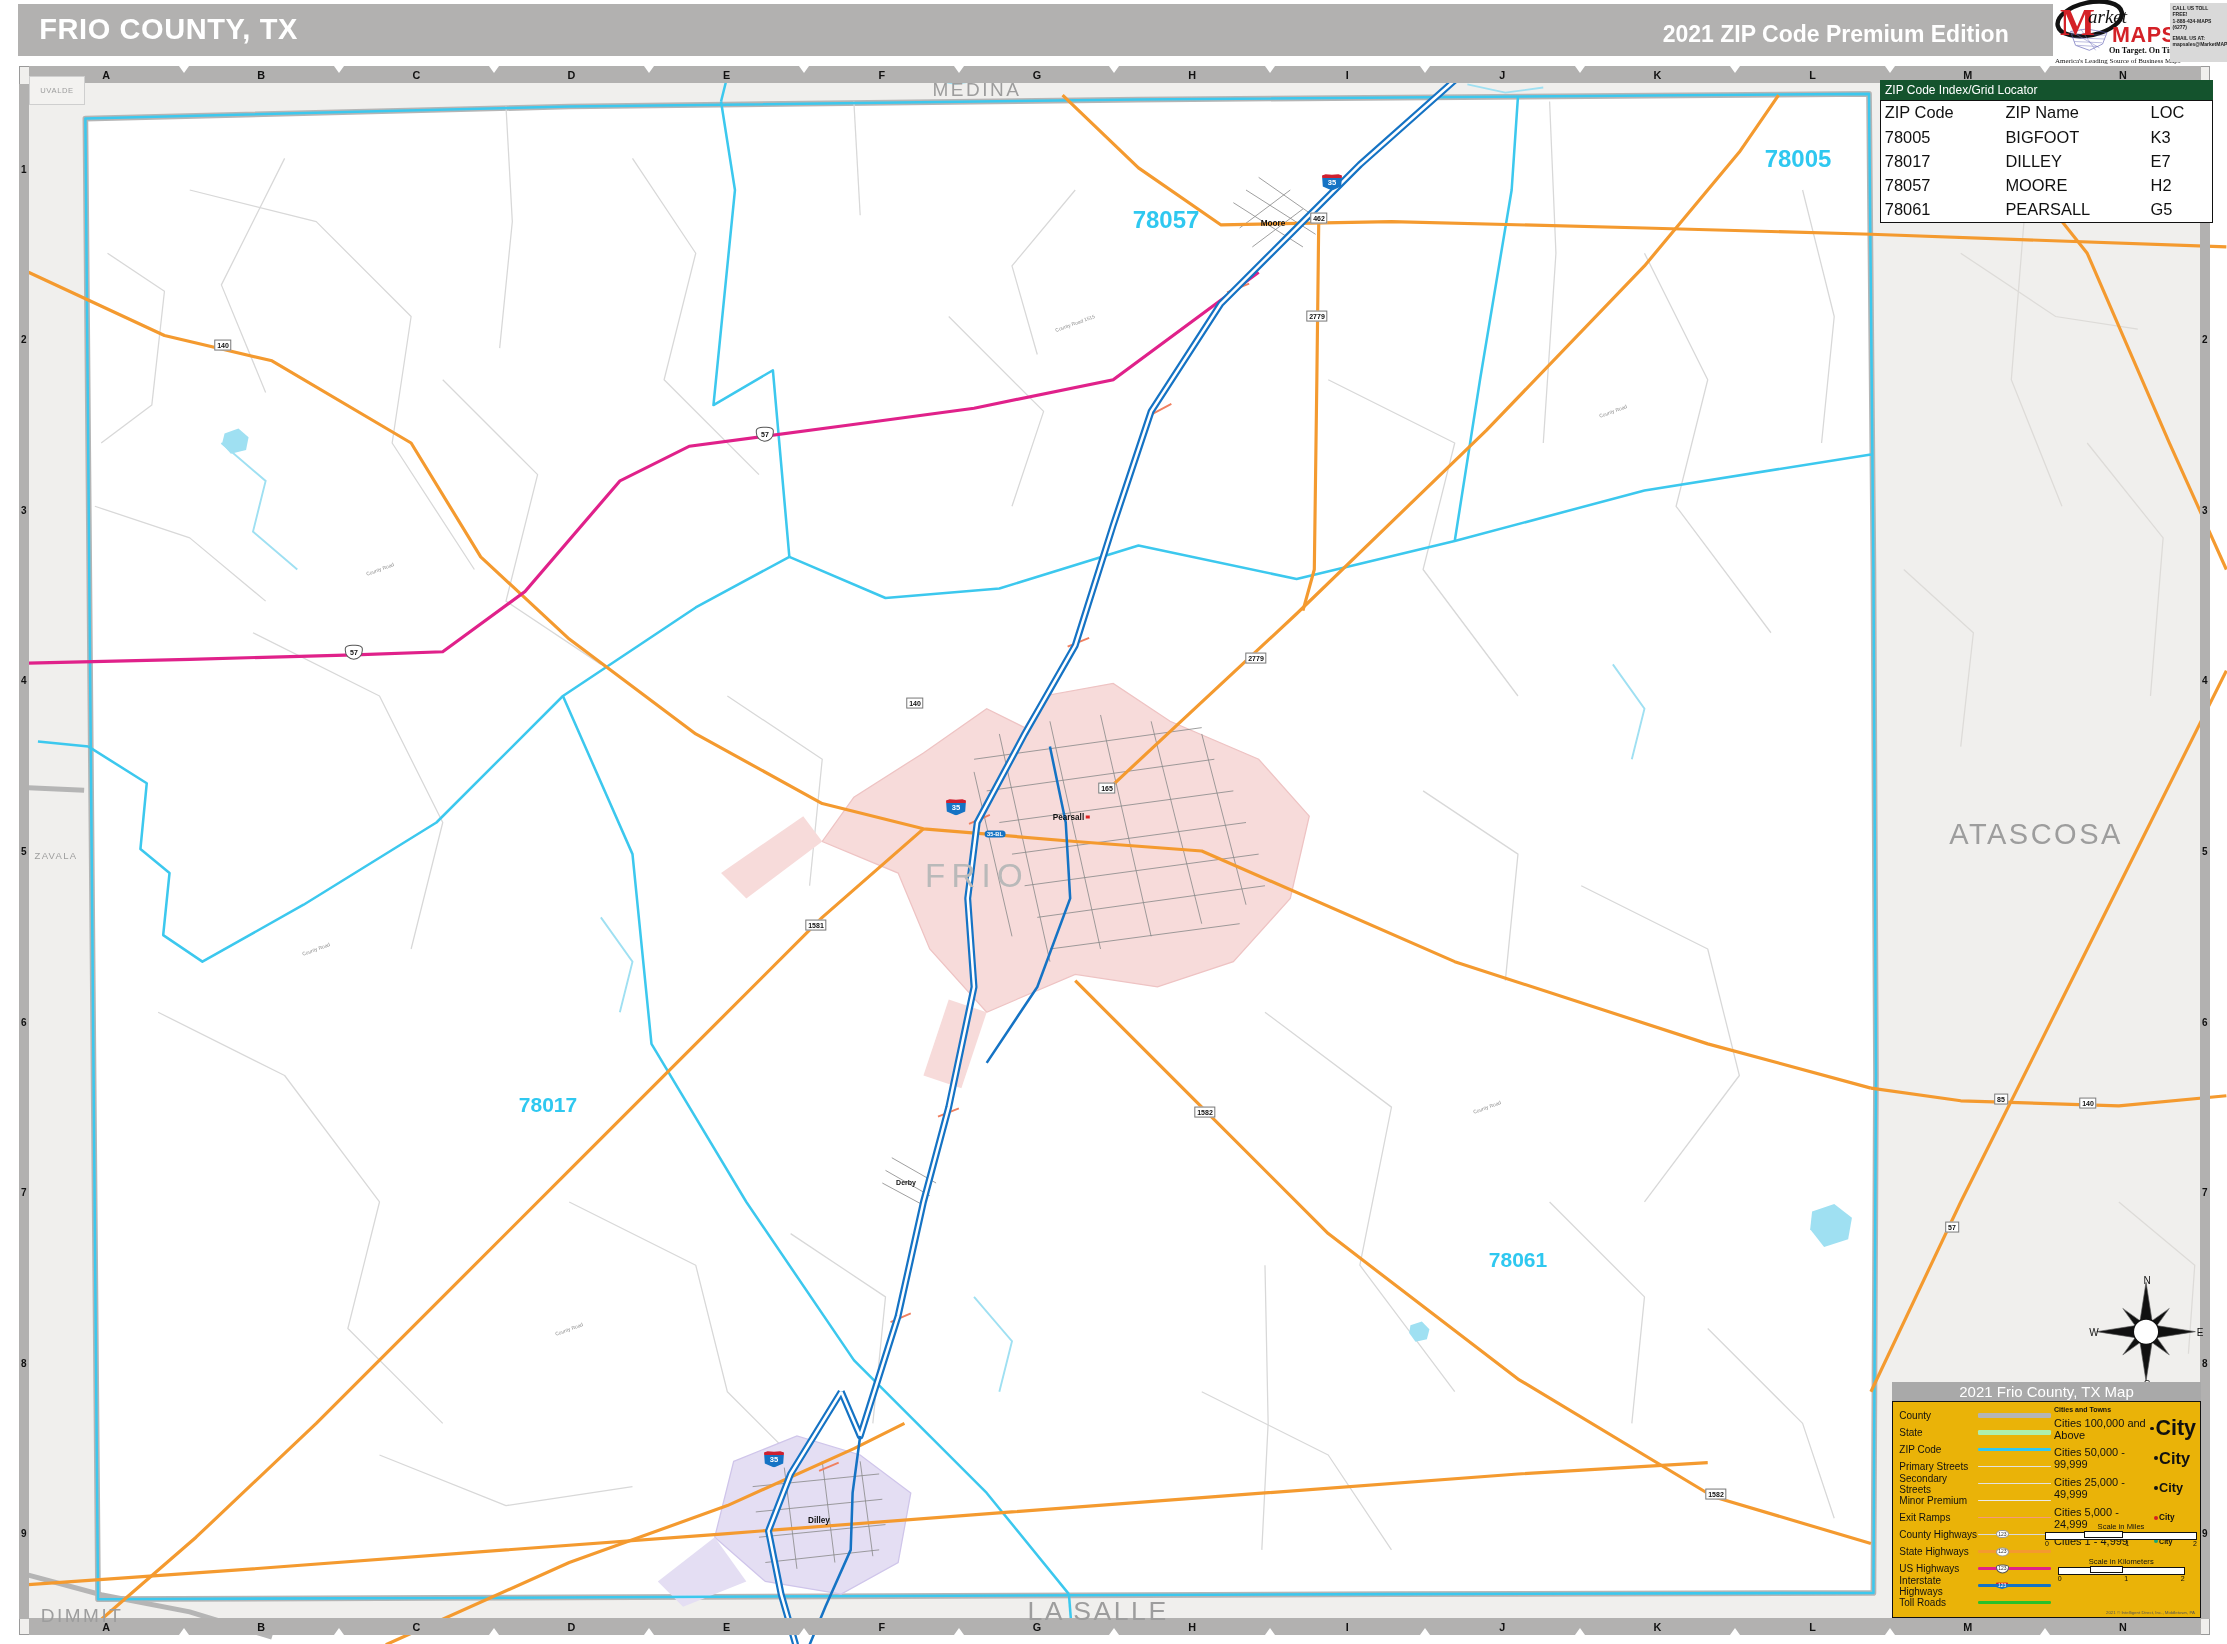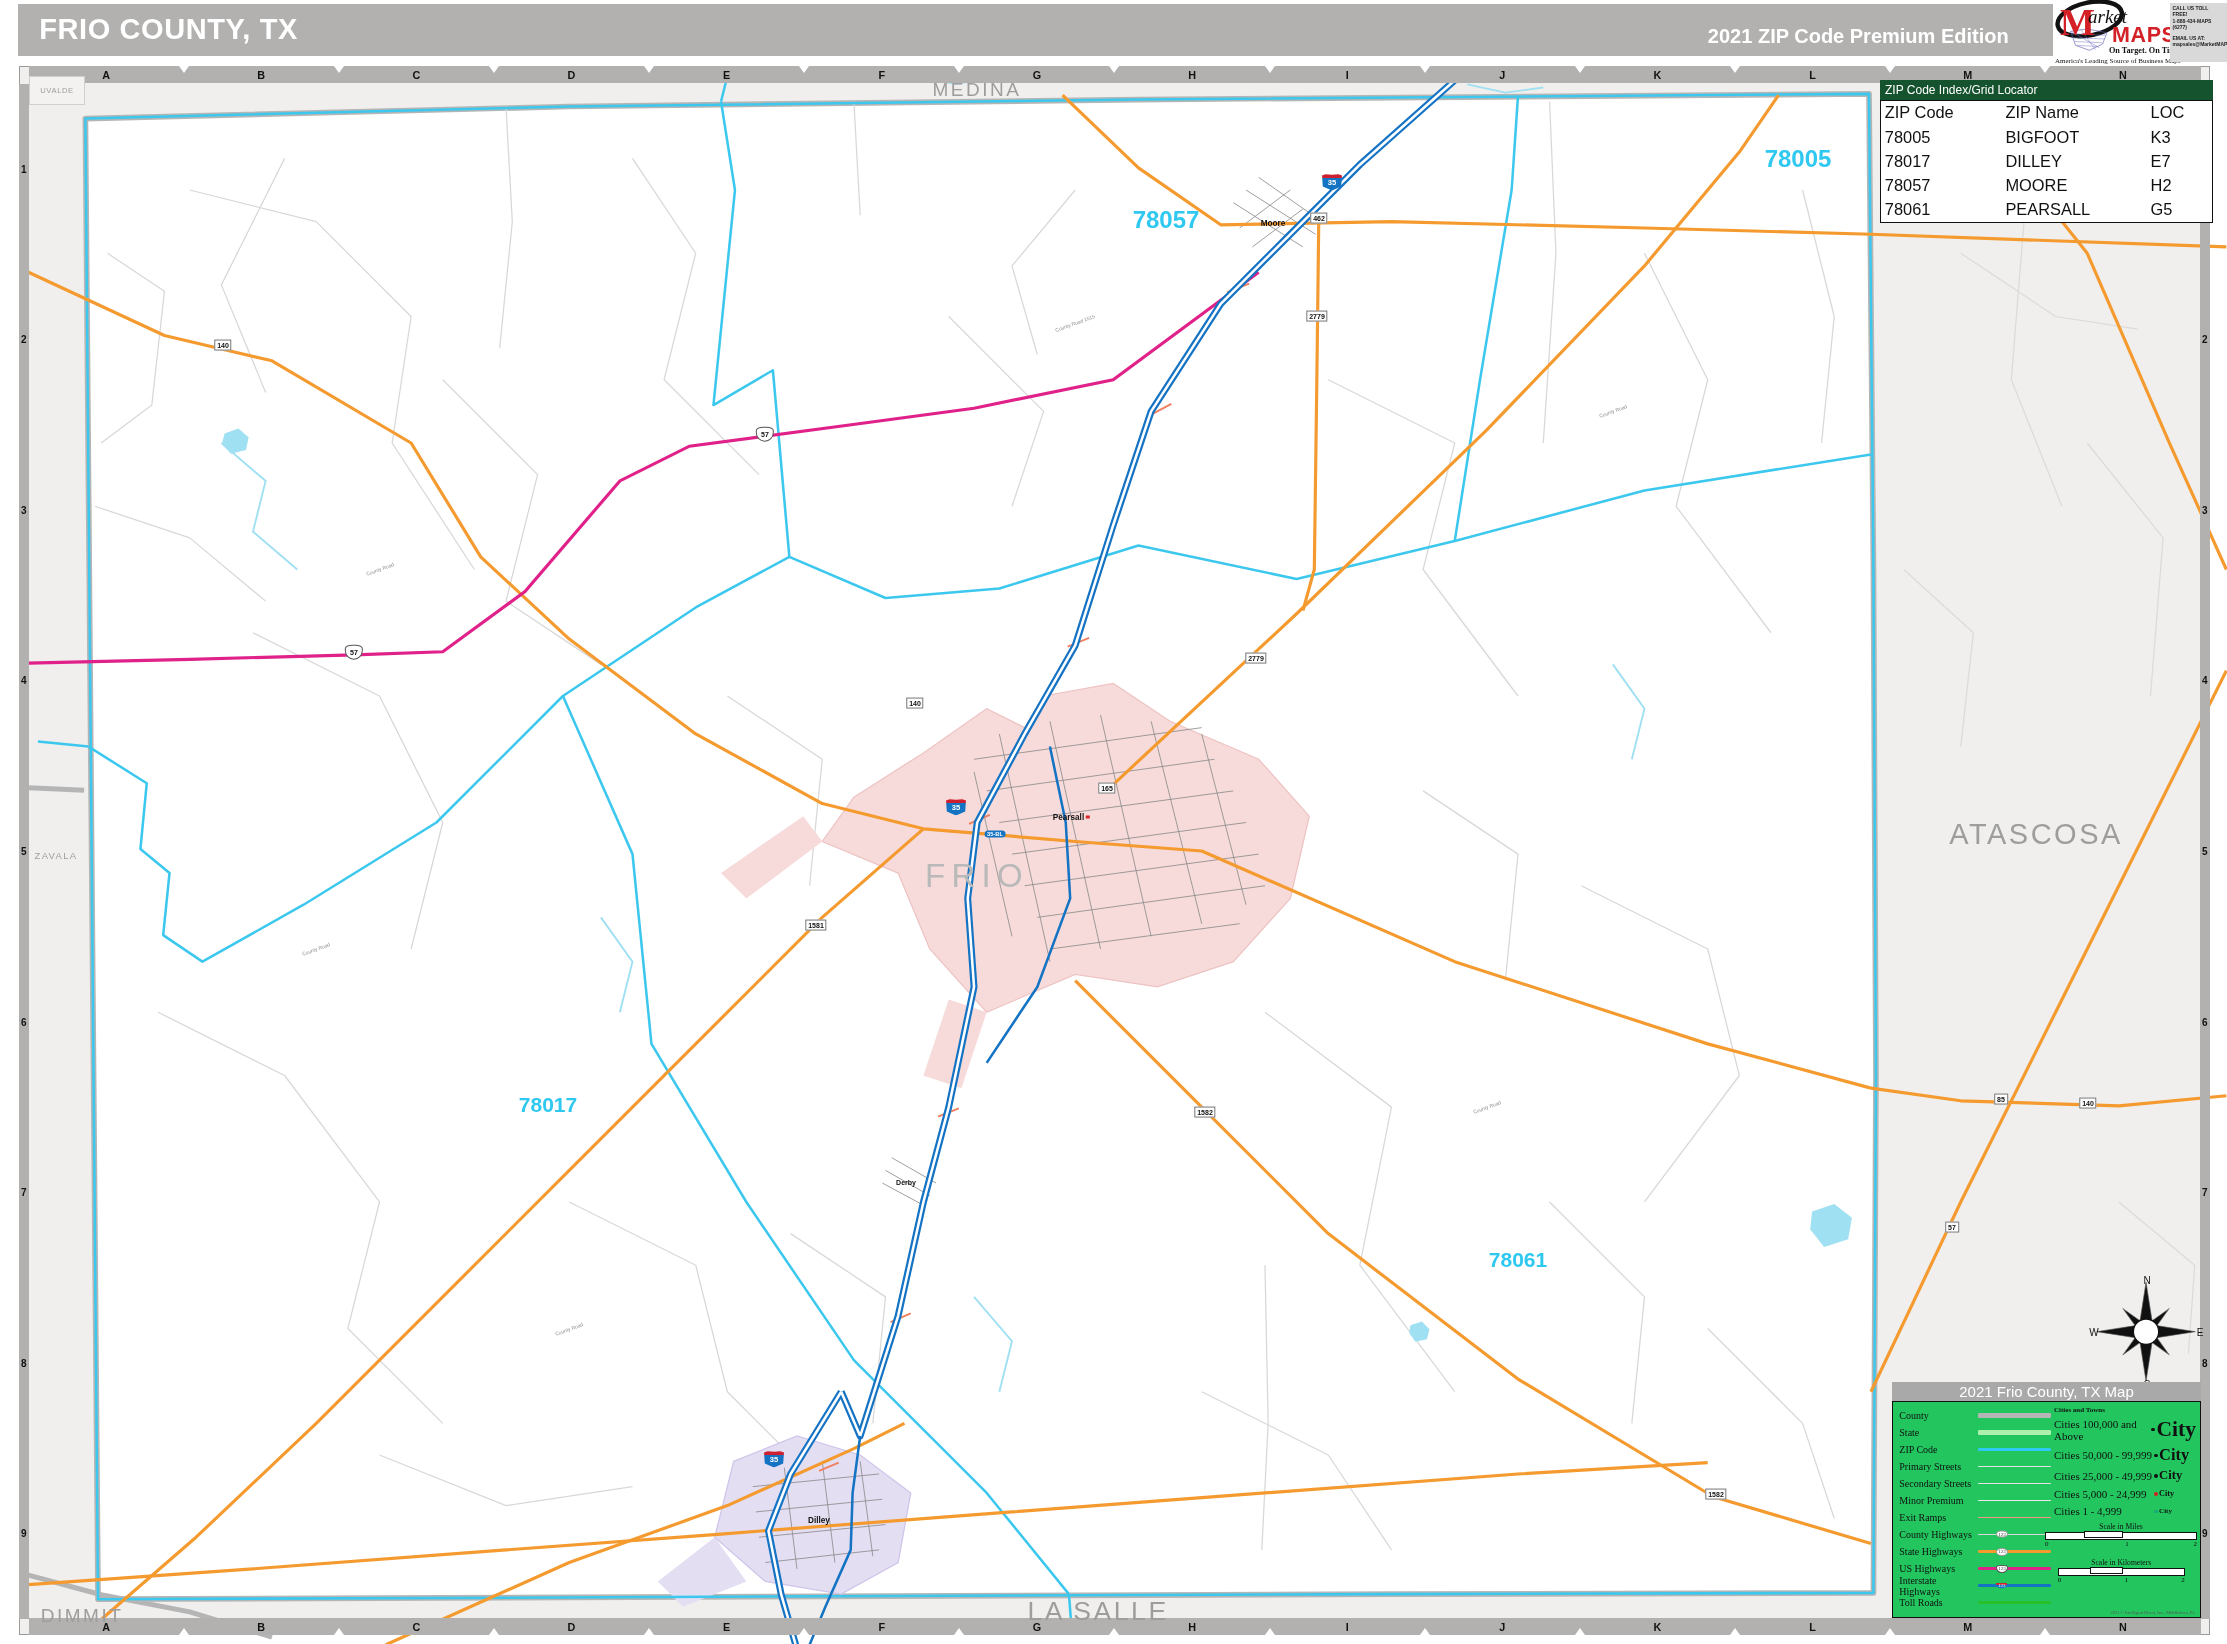--- a/index.html
+++ b/index.html
@@ -2,21 +2,21 @@
 <html style="font-size:10px"><head>
 <meta charset="utf-8">
 <style>
   html,body{margin:0;padding:0;background:#ffffff;}
   body{font-family:"Liberation Sans", sans-serif; width:2227px; height:1645px; position:relative;}
   .page{position:absolute; inset:0; width:2227px; height:1645px; background:#fff; overflow:hidden;}
 
   
   .titlebar{position:absolute; left:17.7px; top:3.8px; width:2035px; height:52px; background:#b2b1b0;}
   .titlebar .main-title{position:absolute; left:21.5px; top:8.9px; color:#fff; font-size:29px; font-weight:bold; letter-spacing:0.6px;}
-  .titlebar .edition{position:absolute; right:44px; bottom:7.6px; color:#fff; font-size:20px; font-weight:bold;}
+  .titlebar .edition{position:absolute; right:44px; bottom:7.6px; color:#fff; font-size:23px; font-weight:bold;}
 
   
   .logoblock{position:absolute; left:2055px; top:0px; width:173px; height:66px; background:#fff;}
   .logo-m{position:absolute; left:5px; top:1.3px; color:#d42127; font-size:37px; font-weight:bold; font-family:"Liberation Serif",serif;}
   .logo-swoosh{position:absolute; left:-2.5px; top:0px; width:76px; height:39px;}
   .logo-market{position:absolute; left:33px; top:6.3px; color:#111; font-size:19px; font-style:italic; font-family:"Liberation Serif",serif;}
   .logo-maps{position:absolute; left:57px; top:23px; color:#d42127; font-size:21.5px; font-weight:bold; letter-spacing:0.6px;}
   .logo-tagline{position:absolute; left:54px; top:46px; color:#111; font-size:8.2px; font-weight:bold; font-family:"Liberation Serif",serif; white-space:nowrap;}
   .logo-sub{position:absolute; left:0px; top:57px; color:#111; font-size:7px; font-family:"Liberation Serif",serif; white-space:nowrap;}
   .logo-scribble{position:absolute; left:12.7px; top:25px; width:44px; height:28px;}
@@ -60,21 +60,21 @@
 
   
   .zipindex{position:absolute; left:1880px; top:80px; width:333px; z-index:6;}
   .zipindex .hdr{background:#14532d; color:#fff; font-size:12px; padding:1.9px 5px; height:16.4px; line-height:16.4px;}
   .zipindex table{width:100%; border-collapse:collapse; background:#fff; border:1.9px solid #111;}
   .zipindex td, .zipindex th{font-size:16.4px; font-weight:normal; text-align:left; padding:1.3px 3.8px; line-height:21.5px; color:#111;}
 
   
   .legend{position:absolute; left:1892px; top:1382px; width:309px; height:235px; z-index:6;}
   .legend .ltitle{background:#a9a9a9; color:#fff; font-size:15px; text-align:center; height:19px; line-height:19px;}
-  .legend .lbody{position:relative; background:#22c55e; border:1.3px solid #111; height:215px;font-family:Liberation Serif, serif;}
+  .legend .lbody{position:relative; background:#eab308; border:1.3px solid #111; height:215px;}
   .lrows{position:absolute; left:6.3px; top:5px;}
   .lrow{display:flex; align-items:center; height:17px;}
   .lrow .ll{width:79px; font-size:10px; color:#111;}
   .lrow .lsample{position:relative; width:73px; display:flex; align-items:center;}
   .lrow .lline{width:73px; height:var(--width,1.9px); background:var(--color,#ccc); border-radius:1.3px;}
   .lrow .ls-shield{position:absolute; left:17.7px; top:50%; transform:translate(0,-50%); font-size:5px; color:#333; background:#fff;}
   .lrow .ls-shield:empty{display:none;}
   .lrow[data-type="oval"] .ls-shield{border:0.6px solid #999; border-radius:50%/60%; padding:0 1.3px;}
   .lrow[data-type="circle"] .ls-shield{border:0.6px solid #999; border-radius:50%; padding:0.6px 1.3px;}
   .lrow[data-type="us"] .ls-shield{border:0.6px solid #555; border-radius:45% 45% 55% 55%/30% 30% 70% 70%; padding:0.6px 1.3px;}

